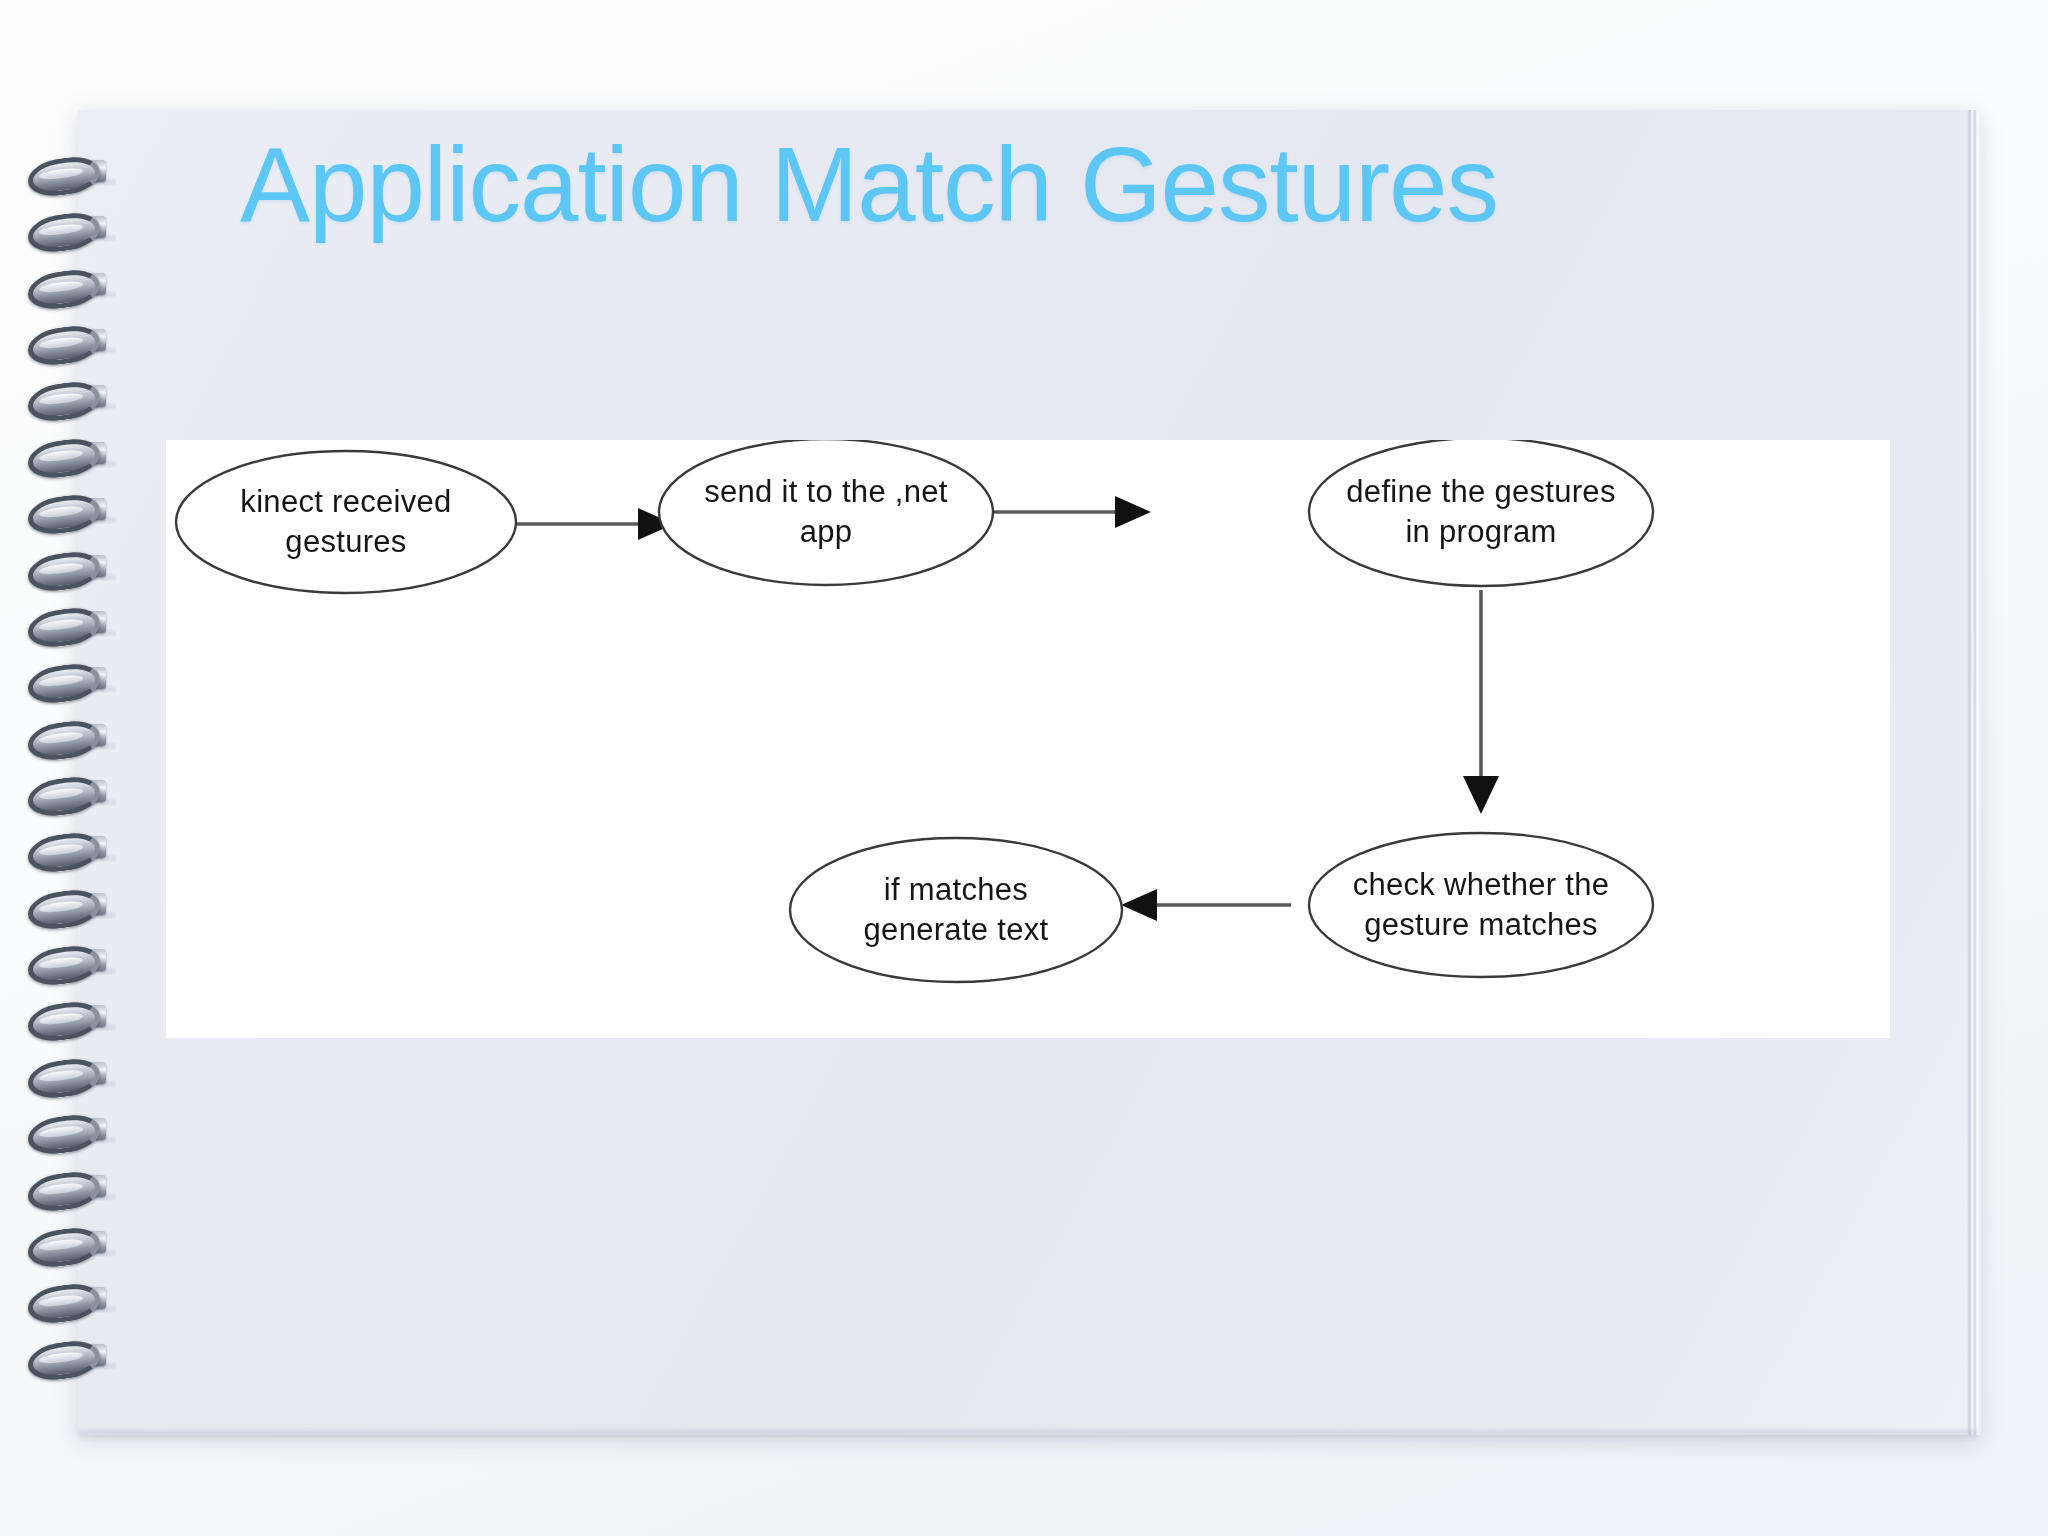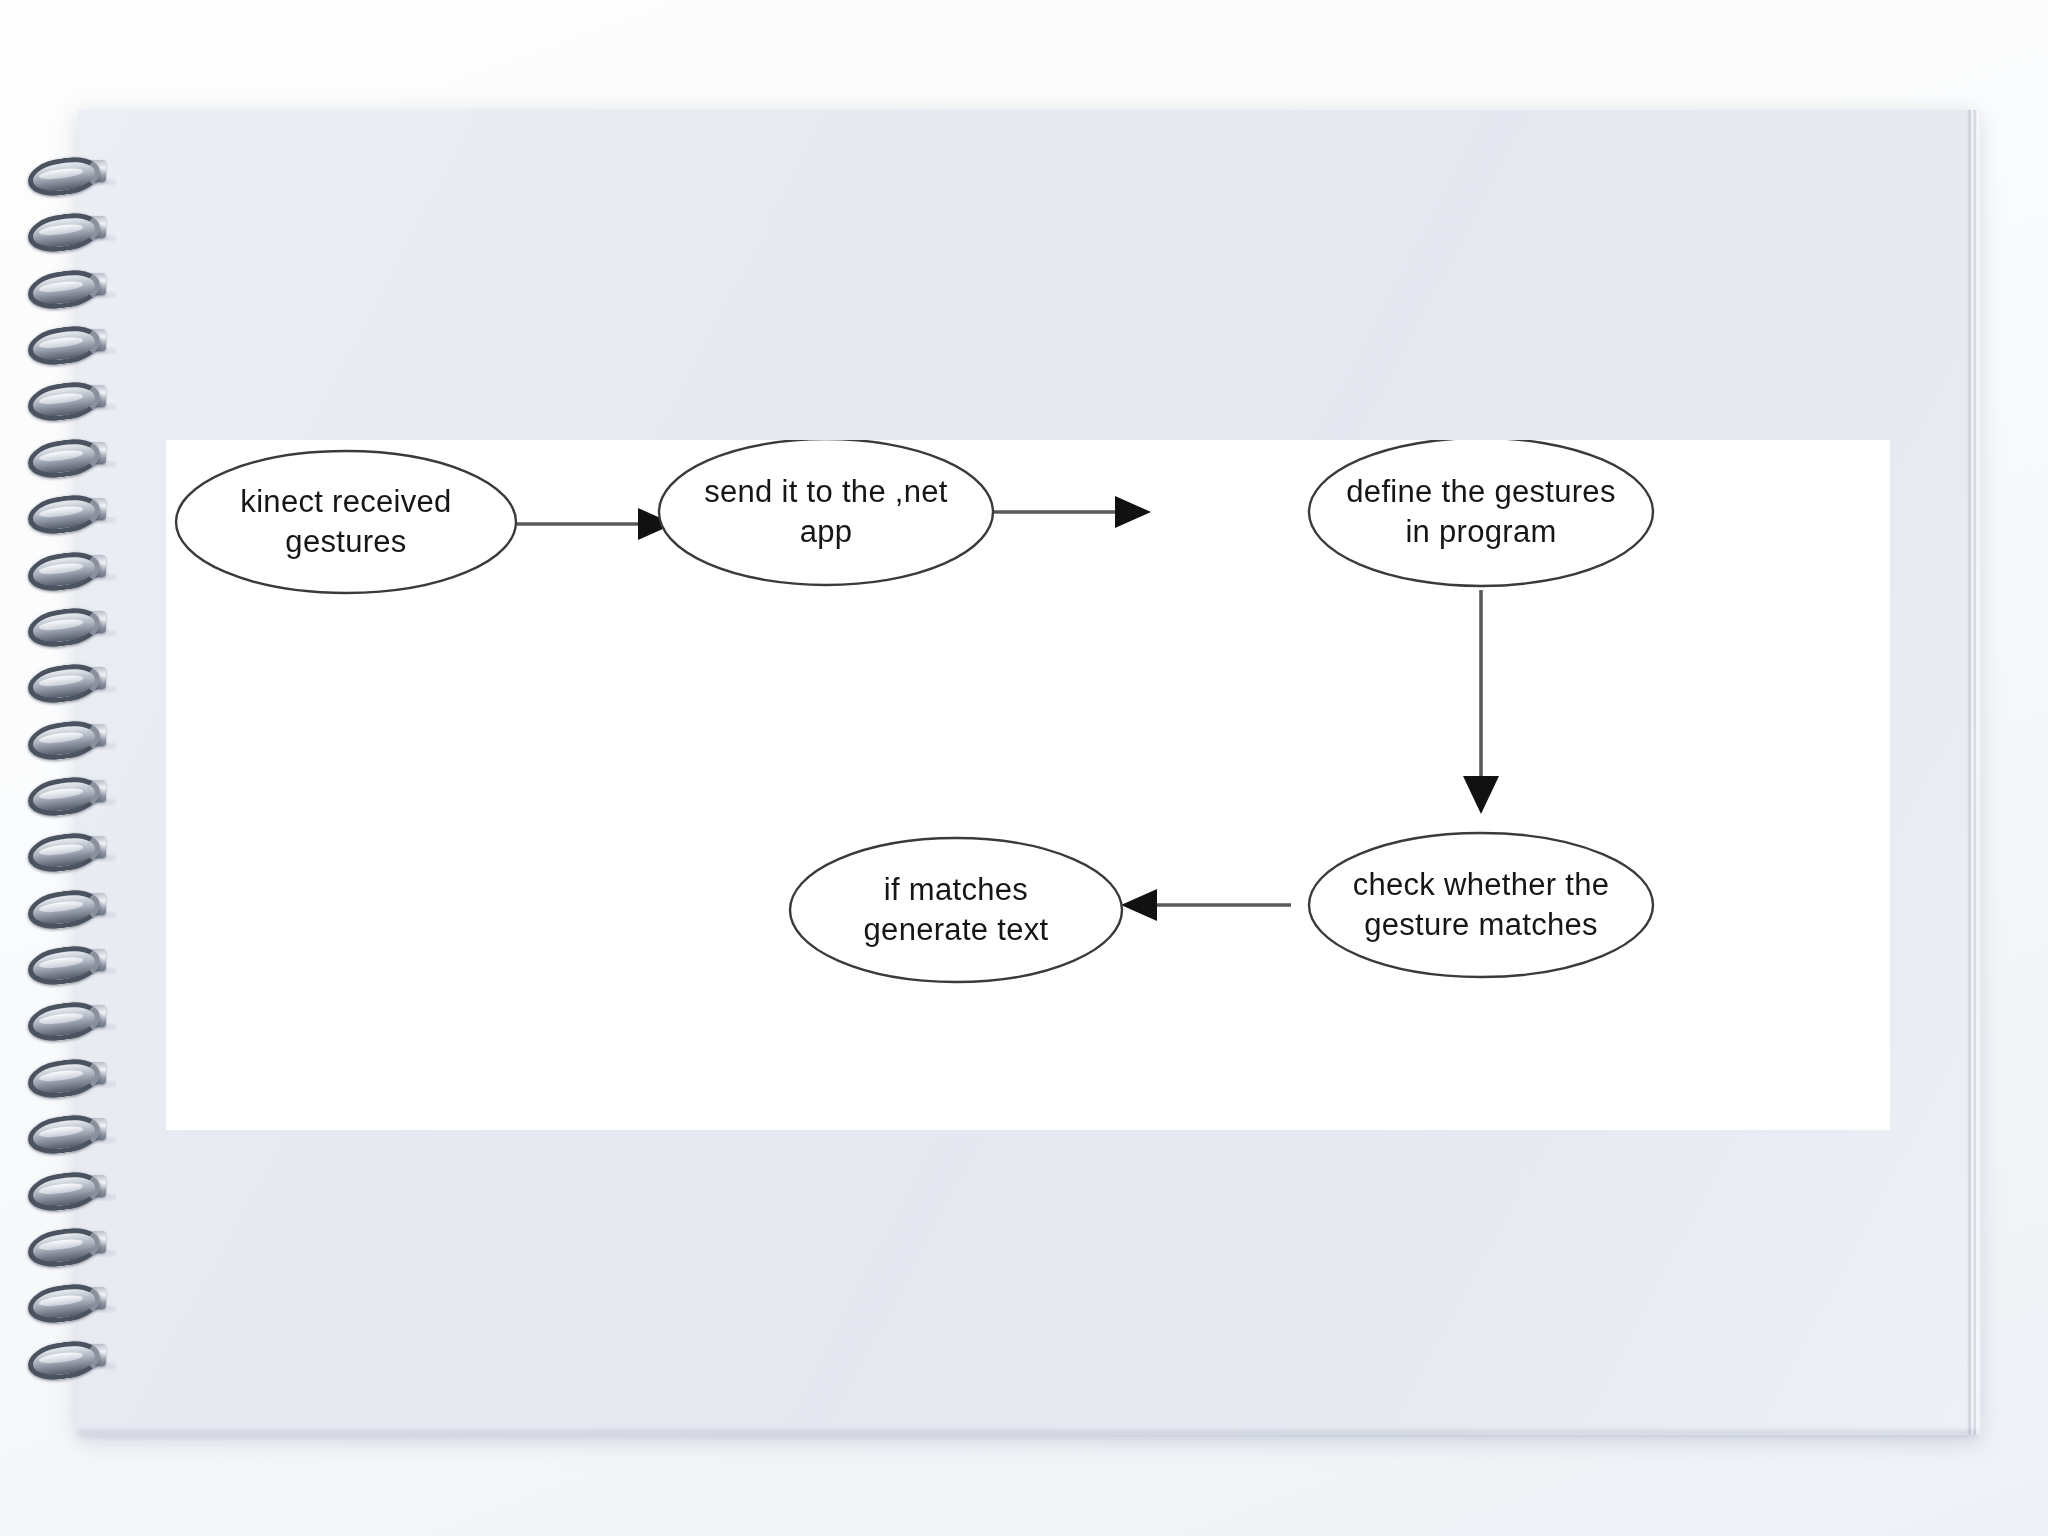--- a/index.html
+++ b/index.html
@@ -131,21 +131,21 @@
     white-space: nowrap;
     font-family: "Liberation Sans", sans-serif;
   }
 
   
   #diagram-canvas {
     position: absolute;
     left: 166px;
     top: 440px;
     width: 1724px;
-    height: 690px;
+    height: 598px;
     background: #ffffff;
     overflow: hidden;
   }
   #diagram-svg {
     display: block;
     width: 1724px;
     height: 690px;
   }
   .node-ellipse {
     fill: #ffffff;
@@ -284,20 +284,21 @@
         <div class="ring-back"></div>
         <div class="ring-wire"></div>
       </div>
       <div class="spiral-ring" style="top: 1183.64px;">
         <div class="ring-shadow"></div>
         <div class="ring-back"></div>
         <div class="ring-wire"></div>
       </div>
     </div>
 
+  <div id="slide-title">Application Match Gestures</div>
 
   <div id="diagram-canvas">
     <svg id="diagram-svg" viewBox="0 0 1724 690" xmlns="http://www.w3.org/2000/svg">
 
       <defs>
         <marker id="arrow-right" markerWidth="10" markerHeight="10" refX="9" refY="5" orient="auto" markerUnits="userSpaceOnUse">
           <path d="M0,0 L10,5 L0,10 z" class="edge-head"></path>
         </marker>
       </defs>
 

